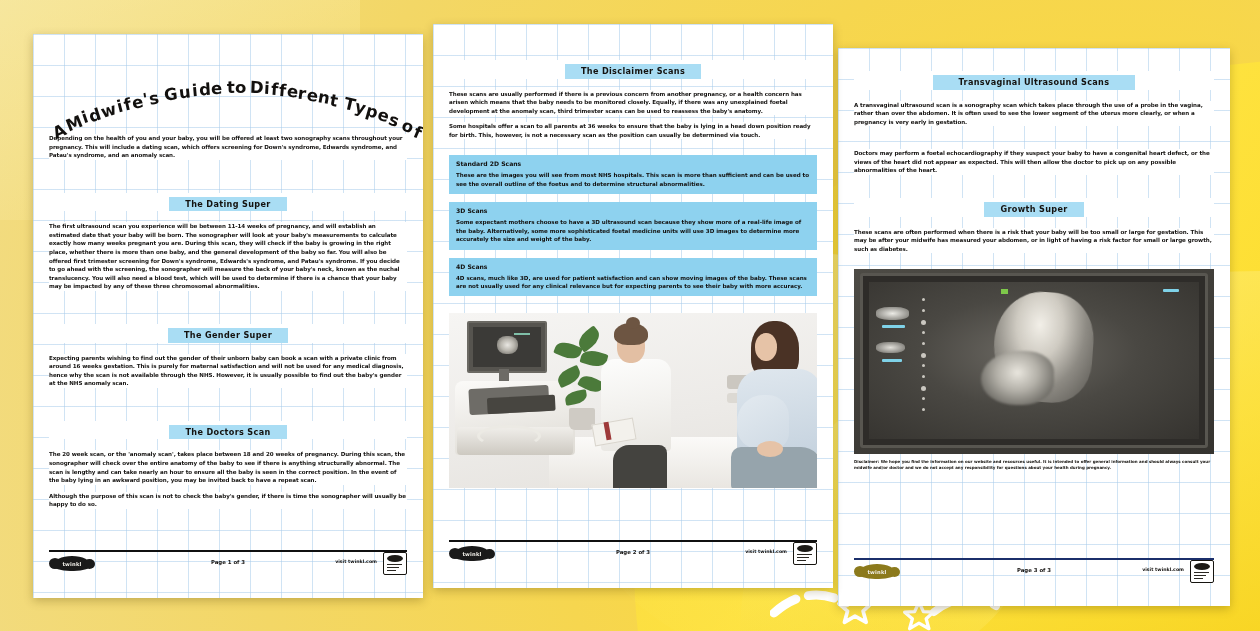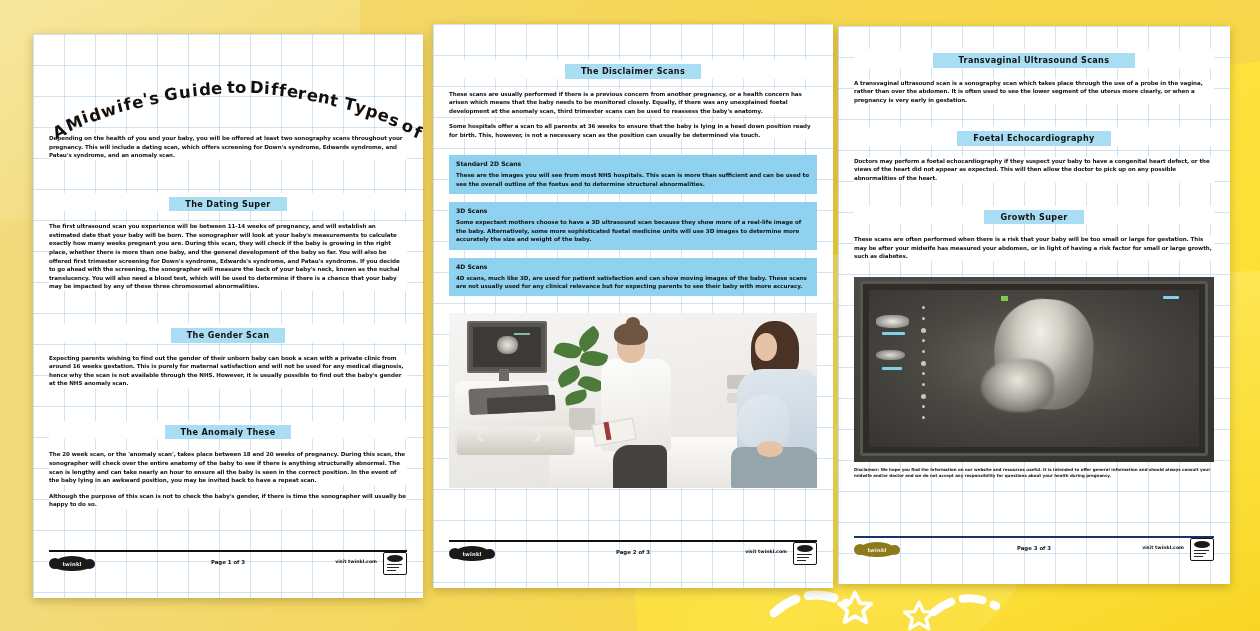--- a/index.html
+++ b/index.html
@@ -74,21 +74,21 @@
   }
   .page-inner {
     position: absolute;
     inset: 0;
     padding: 14px 16px 0 16px;
     box-sizing: border-box;
   }
 
   #page1 { left: 33px;  top: 34px;  width: 390px; height: 564px; z-index: 4; }
   #page2 { left: 433px; top: 24px;  width: 400px; height: 564px; z-index: 3; }
-  #page3 { left: 838px; top: 26px;  width: 392px; height: 558px; z-index: 2; }
+  #page3 { left: 838px; top: 48px;  width: 392px; height: 558px; z-index: 2; }
 
   
   .doc-title {
     position: absolute;
     left: 0; right: 0; top: 34px;
     height: 72px;
   }
   .doc-title span {
     position: absolute;
     font-family: "DejaVu Sans", sans-serif;
@@ -397,23 +397,20 @@
 
       <div class="spacer-sm"></div>
 
       <div class="section-head wide">
         <span>Transvaginal Ultrasound Scans</span>
       </div>
       <p class="body-text">A transvaginal ultrasound scan is a sonography scan which takes place through the use of a probe in the vagina, rather than over the abdomen. It is often used to see the lower segment of the uterus more clearly, or when a pregnancy is very early in gestation.</p>
 
       <div class="spacer-md"></div>
 
-      <div class="section-head">
-        <span>Foetal Echocardiography</span>
-      </div>
       <p class="body-text">Doctors may perform a foetal echocardiography if they suspect your baby to have a congenital heart defect, or the views of the heart did not appear as expected. This will then allow the doctor to pick up on any possible abnormalities of the heart.</p>
 
       <div class="spacer-md"></div>
 
       <div class="section-head">
         <span>Growth Super</span>
       </div>
       <p class="body-text">These scans are often performed when there is a risk that your baby will be too small or large for gestation. This may be after your midwife has measured your abdomen, or in light of having a risk factor for small or large growth, such as diabetes.</p>
 
       <div class="spacer-sm"></div>
@@ -616,28 +613,28 @@
       <div class="spacer-lg"></div>
 
       <div class="section-head">
         <span>The Dating Super</span>
       </div>
       <p class="body-text">The first ultrasound scan you experience will be between 11-14 weeks of pregnancy, and will establish an estimated date that your baby will be born. The sonographer will look at your baby's measurements to calculate exactly how many weeks pregnant you are. During this scan, they will check if the baby is growing in the right place, whether there is more than one baby, and the general development of the baby so far. You will also be offered first trimester screening for Down's syndrome, Edwards's syndrome, and Patau's syndrome. If you decide to go ahead with the screening, the sonographer will measure the back of your baby's neck, known as the nuchal translucency. You will also need a blood test, which will be used to determine if there is a chance that your baby may be impacted by any of these three chromosomal abnormalities.</p>
 
       <div class="spacer-lg"></div>
 
       <div class="section-head">
-        <span>The Gender Scan</span>
+        <span>The Gender Super</span>
       </div>
       <p class="body-text">Expecting parents wishing to find out the gender of their unborn baby can book a scan with a private clinic from around 16 weeks gestation. This is purely for maternal satisfaction and will not be used for any medical diagnosis, hence why the scan is not available through the NHS. However, it is usually possible to find out the baby's gender at the NHS anomaly scan.</p>
 
       <div class="spacer-lg"></div>
 
       <div class="section-head">
-        <span>The Anomaly These</span>
+        <span>The Doctors Scan</span>
       </div>
       <p class="body-text">The 20 week scan, or the 'anomaly scan', takes place between 18 and 20 weeks of pregnancy. During this scan, the sonographer will check over the entire anatomy of the baby to see if there is anything structurally abnormal. The scan is lengthy and can take nearly an hour to ensure all the baby is seen in the correct position. In the event of the baby lying in an awkward position, you may be invited back to have a repeat scan.</p>
       <p class="body-text">Although the purpose of this scan is not to check the baby's gender, if there is time the sonographer will usually be happy to do so.</p>
 
     </div>
 
     <div class="footer">
       <div class="footer-rule"></div>
       <div class="footer-logo">
         <span class="footer-logo-text">twinkl</span>

